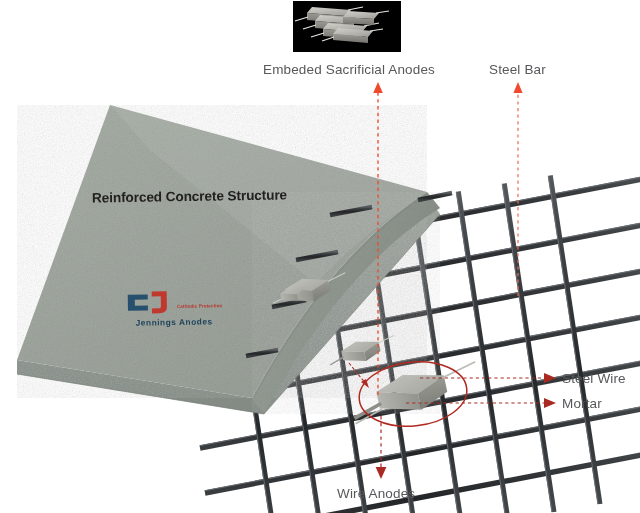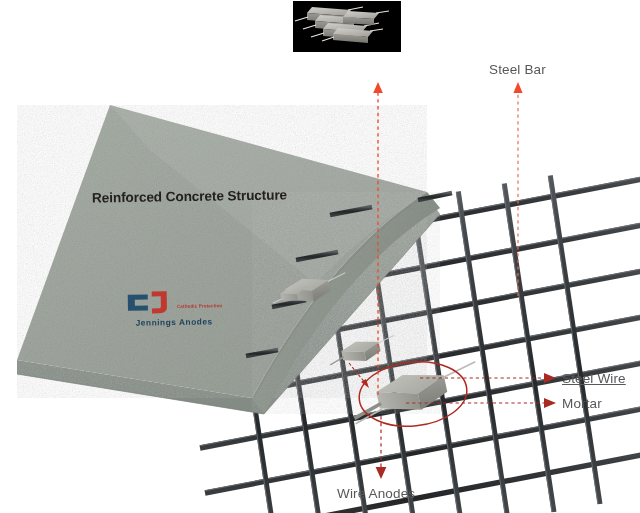--- a/index.html
+++ b/index.html
@@ -33,21 +33,21 @@
     position: absolute;
     color: #58585b;
     font-size: 13.5px;
     font-weight: 400;
     letter-spacing: 0.15px;
     white-space: nowrap;
     font-family: "Liberation Sans", sans-serif;
   }
   #label-embedded { left: 263px; top: 62px; }
   #label-steelbar { left: 489px; top: 62px; }
-  #label-steelwire { left: 562px; top: 371px; text-decoration: underline; }
+  #label-steelwire { left: 562px; top: 371px; }
   #label-mortar   { left: 562px; top: 396px; text-align: right; }
   #label-zinc     { left: 337px; top: 486px; }
 
   
   #slab-title {
     position: absolute;
     left: 92px;
     top: 189px;
     color: #23211f;
     font-size: 13.6px;
@@ -384,18 +384,19 @@
       <path d="M 2,5 L 22,5 L 22,10 L 9,10 L 9,16 L 22,16 L 22,21 L 2,21 Z" fill="#27506e"></path>
 
       <path d="M 26,2 L 41,2 L 41,18 C 41,22 38,24 34,24 L 26,24 L 26,19 L 33,19 C 34.5,19 35,18.3 35,17 L 35,7 L 26,7 Z" fill="#c0392f"></path>
     </svg>
     <div class="logo-tag">Cathodic Protection</div>
     <div class="logo-name">Jennings Anodes</div>
   </div>
 
   <div id="slab-title">Reinforced Concrete Structure</div>
 
+  <div class="callout" id="label-embedded">Embeded Sacrificial Anodes</div>
   <div class="callout" id="label-steelbar">Steel Bar</div>
   <div class="callout" id="label-steelwire">Steel Wire</div>
   <div class="callout" id="label-mortar">Mortar</div>
   <div class="callout" id="label-zinc">Wire Anodes</div>
 
 </div>
 
 </body></html>

